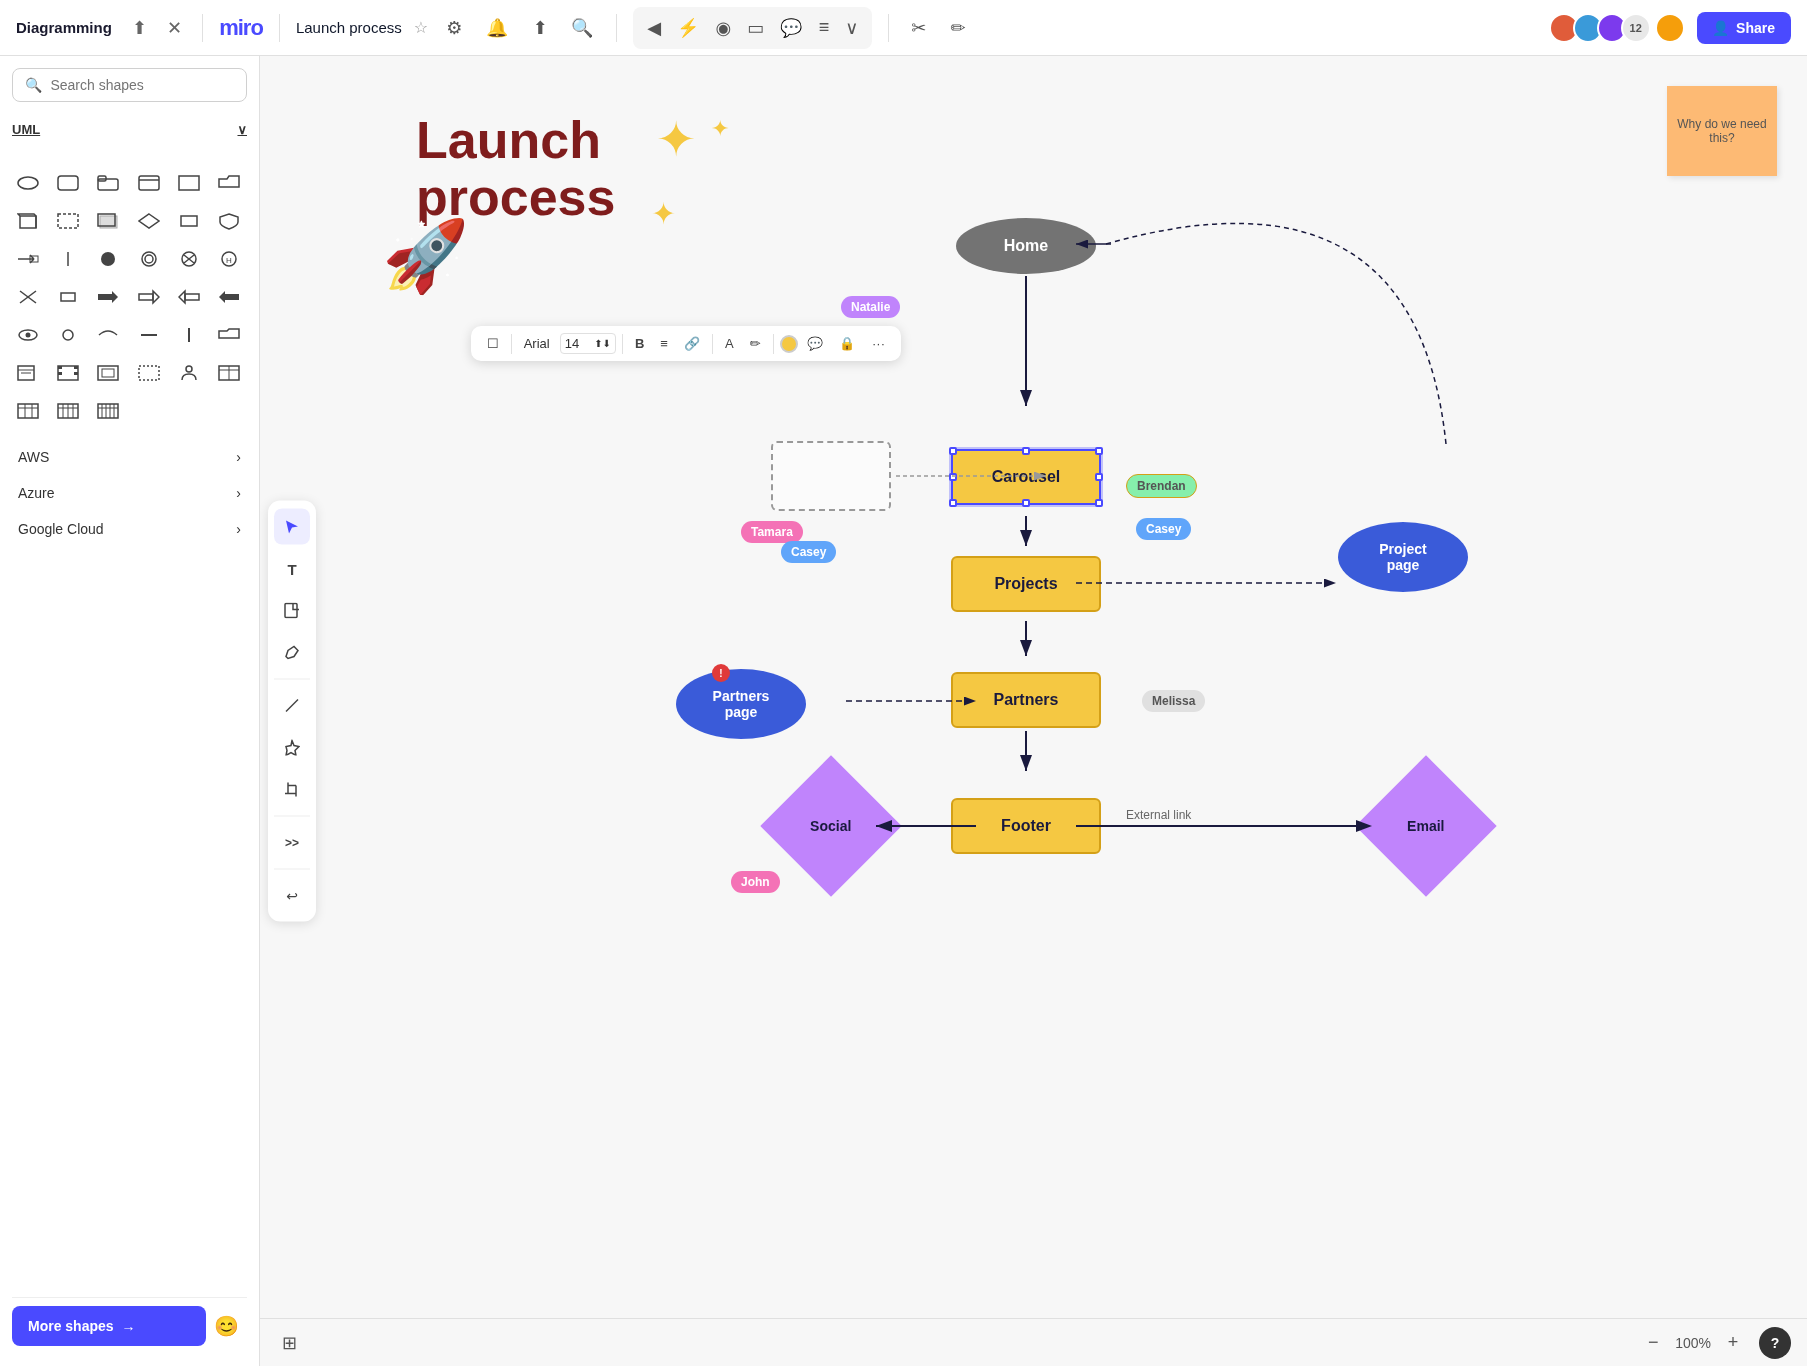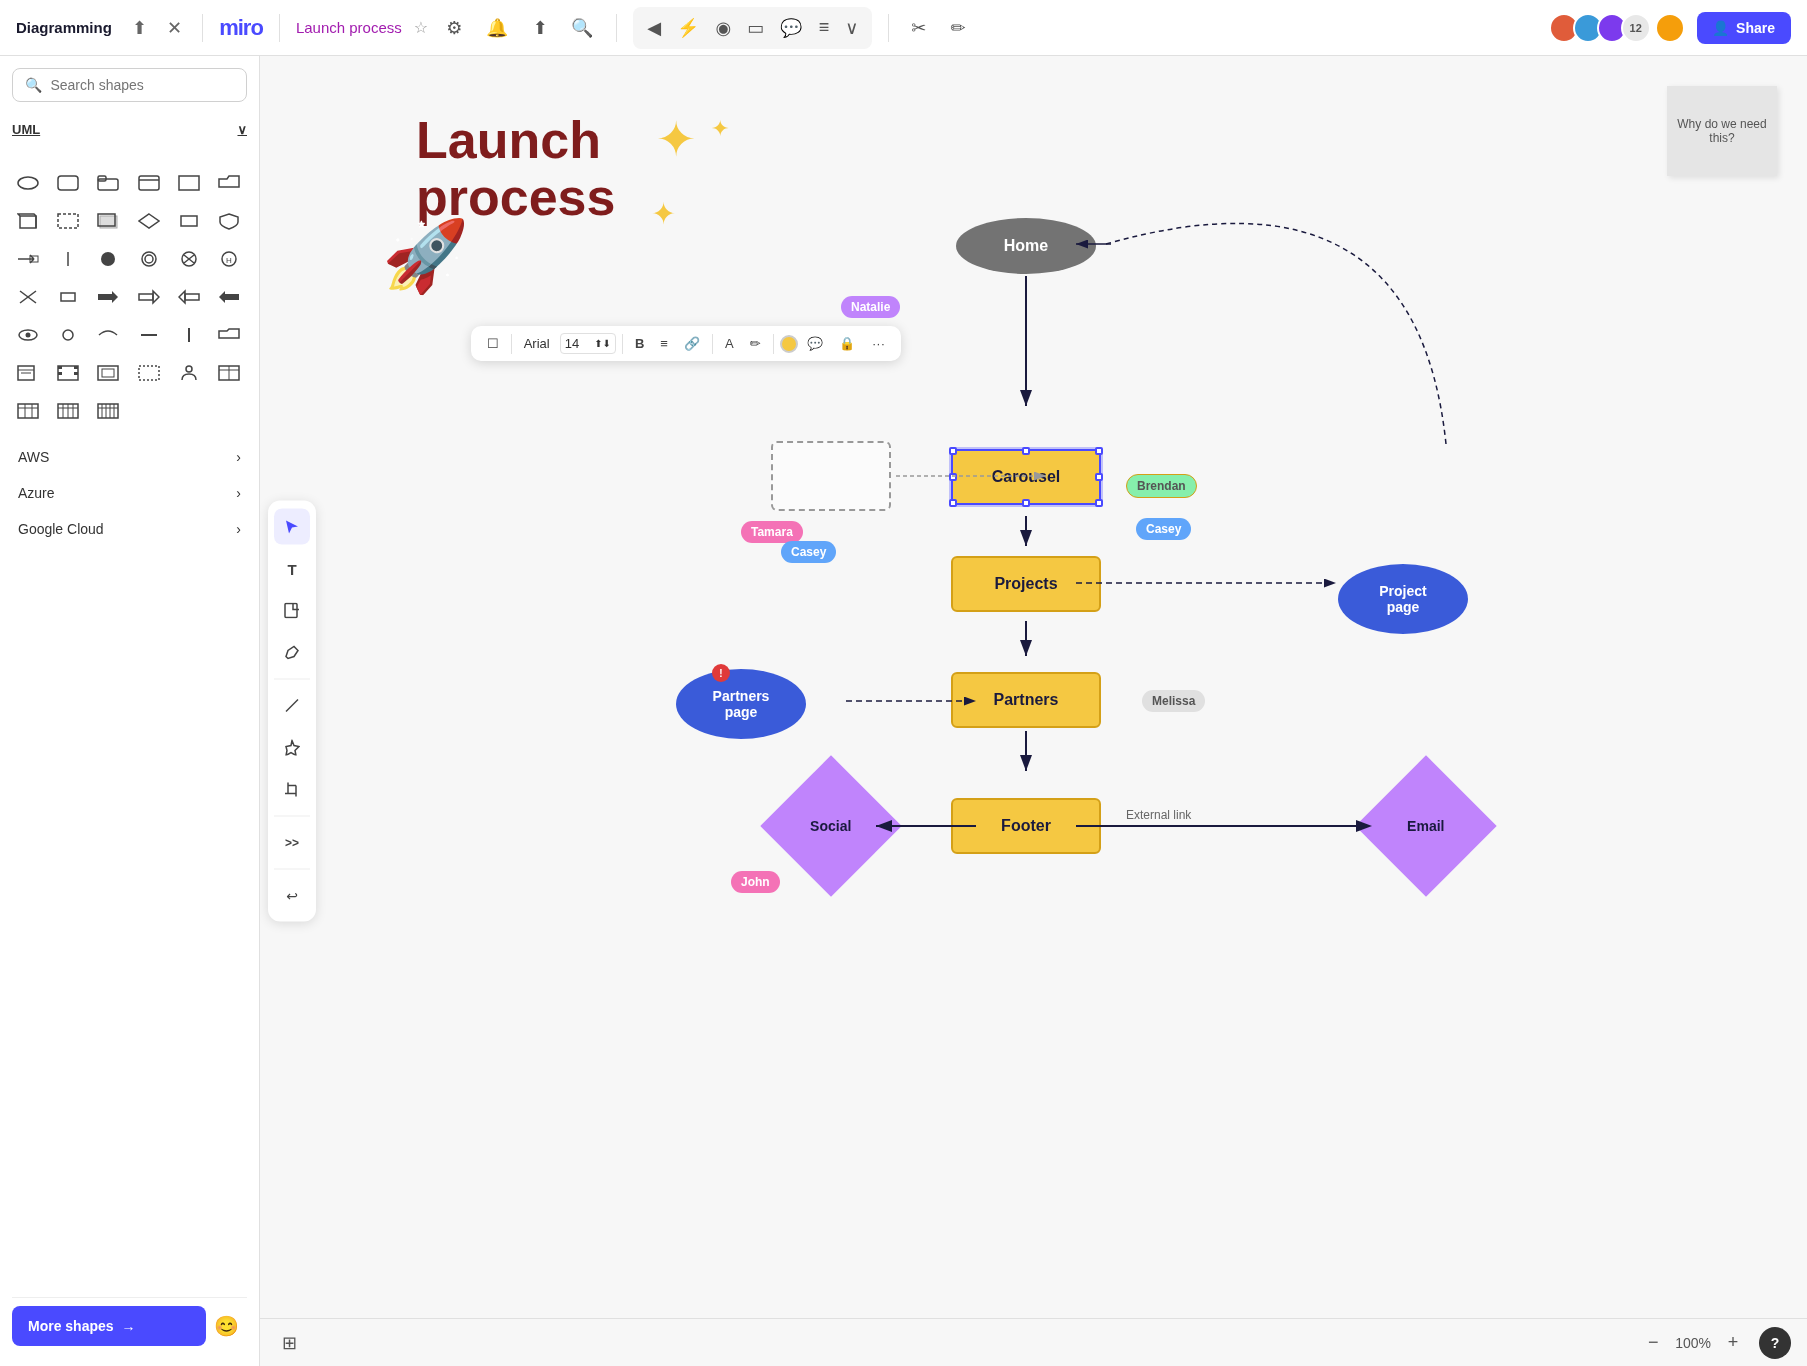--- a/index.html
+++ b/index.html
@@ -7,21 +7,21 @@
 
     
     .app-container { display: flex; flex-direction: column; height: 1366px; width: 1807px; }
     .top-bar { display: flex; align-items: center; height: 56px; background: #fff; border-bottom: 1px solid #e0e0e0; padding: 0 16px; gap: 12px; z-index: 100; }
     .main-area { display: flex; flex: 1; overflow: hidden; }
     .sidebar { width: 260px; background: #fff; border-right: 1px solid #e0e0e0; display: flex; flex-direction: column; padding: 12px; overflow-y: auto; }
     .canvas-area { flex: 1; position: relative; background: #f7f7f7; overflow: hidden; }
     .title-btn { background: none; border: none; cursor: pointer; color: #666; padding: 4px; display: flex; align-items: center; justify-content: center; font-size: 18px; }
     .divider-v { width: 1px; height: 28px; background: #e0e0e0; margin: 0 4px; }
     .miro-logo { font-size: 22px; font-weight: 900; color: #4a4aff; letter-spacing: -1px; }
-    .board-name { font-size: 15px; font-weight: 500; color: #a21caf; }
+    .board-name { font-size: 15px; font-weight: 500; color: #0f172a; }
     .star-btn { color: #999; font-size: 16px; cursor: pointer; background: none; border: none; }
     .top-icon-btn { background: none; border: none; cursor: pointer; color: #555; font-size: 18px; padding: 6px; border-radius: 6px; display: flex; align-items: center; }
     .spacer { flex: 1; }
     .toolbar-group { display: flex; align-items: center; gap: 4px; background: #f5f5f5; border-radius: 8px; padding: 4px 8px; }
     .avatars { display: flex; align-items: center; }
     .avatar { width: 30px; height: 30px; border-radius: 50%; border: 2px solid #fff; overflow: hidden; margin-left: -6px; display: flex; align-items: center; justify-content: center; font-size: 11px; font-weight: 700; color: #fff; }
     .avatar-count { background: #e8e8e8; color: #555; font-size: 11px; font-weight: 700; width: 30px; height: 30px; border-radius: 50%; display: flex; align-items: center; justify-content: center; border: 2px solid #fff; margin-left: -6px; }
     .share-btn { background: #4a4aff; color: #fff; border: none; border-radius: 8px; padding: 8px 16px; font-weight: 600; font-size: 14px; cursor: pointer; display: flex; align-items: center; gap: 6px; }
 
     
@@ -65,21 +65,21 @@
     
     .fc-star { position: absolute; color: #f5c842; font-size: 36px; }
     .fc-star.s1 { top: 55px; left: 340px; font-size: 48px; }
     .fc-star.s2 { top: 90px; left: 380px; font-size: 28px; }
     .fc-star.s3 { top: 130px; left: 310px; font-size: 36px; }
 
     
     .fc-rocket { position: absolute; top: 140px; left: 60px; width: 100px; height: 120px; display: flex; align-items: center; justify-content: center; font-size: 70px; }
 
     
-    .fc-sticky { position: absolute; top: 30px; right: 30px; background: #e5e5e5; width: 110px; height: 90px; padding: 10px; font-size: 12px; color: #555; display: flex; align-items: center; justify-content: center; text-align: center; box-shadow: 2px 2px 6px rgba(0,0,0,0.1); }
+    .fc-sticky { position: absolute; top: 30px; right: 30px; background: #fdba74; width: 110px; height: 90px; padding: 10px; font-size: 12px; color: #555; display: flex; align-items: center; justify-content: center; text-align: center; box-shadow: 2px 2px 6px rgba(0,0,0,0.1); }
 
     
     .fc-node { position: absolute; display: flex; align-items: center; justify-content: center; text-align: center; font-weight: 700; cursor: pointer; }
 
     .node-ellipse { border-radius: 50%; background: #737373; color: #fff; font-size: 16px; }
     .node-rect { border-radius: 6px; background: #f5c842; color: #1a1a3e; font-size: 16px; border: 2px solid #d4a017; }
     .node-rect-selected { border: 2px solid #4a4aff; box-shadow: 0 0 0 2px rgba(74,74,255,0.3); }
     .node-ellipse-blue { border-radius: 50%; background: #3a5bd9; color: #fff; font-size: 14px; }
     .node-diamond { background: #c084fc; color: #1a1a3e; font-size: 14px; font-weight: 700; transform: rotate(45deg); }
     .node-diamond-inner { transform: rotate(-45deg); text-align: center; }
@@ -602,21 +602,21 @@
           </div>
 
           <div class="fc-label label-blue" style="top:462px;left:820px;">
             <span>Casey</span>
           </div>
 
           <div class="fc-node node-rect" style="width:150px;height:56px;top:500px;left:635px;">
             <span>Projects</span>
           </div>
 
-          <div class="fc-node node-ellipse-blue" style="width:130px;height:70px;top:508px;left:1022px;">
+          <div class="fc-node node-ellipse-blue" style="width:130px;height:70px;top:466px;left:1022px;">
             <div>
               <div>Project</div>
               <div>page</div>
             </div>
           </div>
 
           <div class="fc-node node-rect" style="width:150px;height:56px;top:616px;left:635px;">
             <span>Partners</span>
           </div>
 

